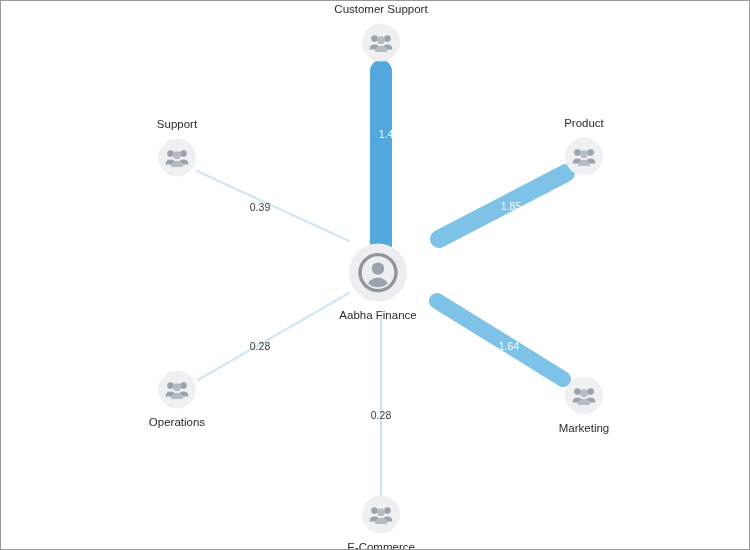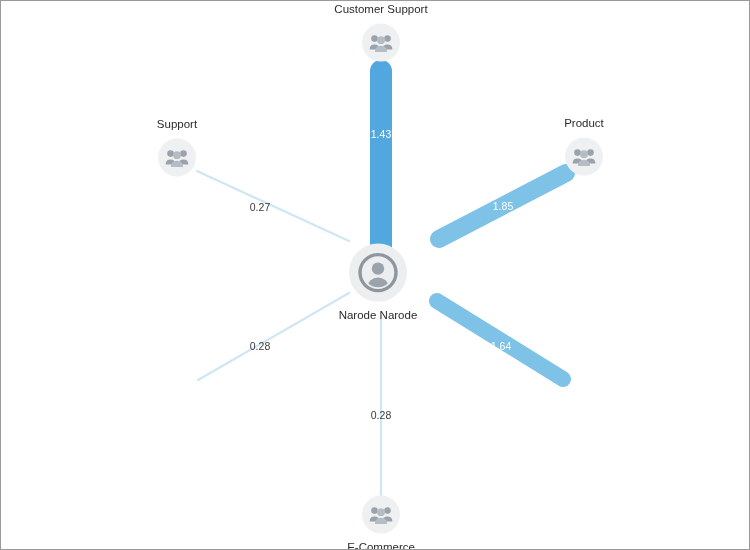--- a/index.html
+++ b/index.html
@@ -55,21 +55,21 @@
   .node-label.above { margin-bottom: 7px; }
   .node-label.below { margin-top: 7px; }
   .edge-label {
     position: absolute;
     transform: translate(-50%, -50%);
     font-size: 10.5px;
     white-space: nowrap;
     line-height: 1;
     pointer-events: none;
   }
-  .edge-label.on-band { color: #ffffff; }
+  .edge-label.on-band { color: #ffffff; margin-left: 8px; }
   .edge-label.on-line { color: #3c3c3c; }
 </style>
 </head>
 <body>
 
 <div id="canvas">
 
   <svg id="graph-svg" viewBox="0 0 750 550">
 
     <line x1="380" y1="265" x2="380" y2="70" stroke="#52a7de" stroke-width="22" stroke-linecap="round"></line>
@@ -91,21 +91,21 @@
         <circle cx="21" cy="21" r="18" fill="none" stroke="#8f969e" stroke-width="3.4"></circle>
         <clipPath id="clipAvatar">
             <circle cx="21" cy="21" r="14.6"></circle>
           </clipPath>
         <g clip-path="url(#clipAvatar)">
           <circle cx="21" cy="17" r="6.2" fill="#9aa2ab"></circle>
           <ellipse cx="21" cy="35" rx="10.5" ry="9" fill="#9aa2ab"></ellipse>
         </g>
       </svg>
     </div>
-    <div class="node-label below">Narode Narode</div>
+    <div class="node-label below">Aabha Finance</div>
   </div>
 
   <div class="node" style="left:583px; top:145px;">
     <div class="node-label above">Product</div>
     <div class="node-circle">
       <svg width="24" height="20" viewBox="0 0 24 20">
         <circle cx="5.5" cy="6" r="3.3" fill="#9aa2ab"></circle>
         <path d="M0.6 17 q0 -5.2 4.9 -5.2 q4.9 0 4.9 5.2 z" fill="#9aa2ab"></path>
         <circle cx="18.5" cy="6" r="3.3" fill="#9aa2ab"></circle>
         <path d="M13.6 17 q0 -5.2 4.9 -5.2 q4.9 0 4.9 5.2 z" fill="#9aa2ab"></path>
@@ -122,50 +122,76 @@
         <circle cx="5.5" cy="6" r="3.3" fill="#9aa2ab"></circle>
         <path d="M0.6 17 q0 -5.2 4.9 -5.2 q4.9 0 4.9 5.2 z" fill="#9aa2ab"></path>
         <circle cx="18.5" cy="6" r="3.3" fill="#9aa2ab"></circle>
         <path d="M13.6 17 q0 -5.2 4.9 -5.2 q4.9 0 4.9 5.2 z" fill="#9aa2ab"></path>
         <circle cx="12" cy="7.6" r="3.9" fill="#b6bcc3"></circle>
         <path d="M5.9 19.4 q0 -6.2 6.1 -6.2 q6.1 0 6.1 6.2 z" fill="#b6bcc3"></path>
       </svg>
     </div>
   </div>
 
+  <div class="node" style="left:583px; top:405px;">
+    <div class="node-circle">
+      <svg width="24" height="20" viewBox="0 0 24 20">
+        <circle cx="5.5" cy="6" r="3.3" fill="#9aa2ab"></circle>
+        <path d="M0.6 17 q0 -5.2 4.9 -5.2 q4.9 0 4.9 5.2 z" fill="#9aa2ab"></path>
+        <circle cx="18.5" cy="6" r="3.3" fill="#9aa2ab"></circle>
+        <path d="M13.6 17 q0 -5.2 4.9 -5.2 q4.9 0 4.9 5.2 z" fill="#9aa2ab"></path>
+        <circle cx="12" cy="7.6" r="3.9" fill="#b6bcc3"></circle>
+        <path d="M5.9 19.4 q0 -6.2 6.1 -6.2 q6.1 0 6.1 6.2 z" fill="#b6bcc3"></path>
+      </svg>
+    </div>
+    <div class="node-label below">Marketing</div>
+  </div>
 
   <div class="node" style="left:380px; top:524px;">
     <div class="node-circle">
       <svg width="24" height="20" viewBox="0 0 24 20">
         <circle cx="5.5" cy="6" r="3.3" fill="#9aa2ab"></circle>
         <path d="M0.6 17 q0 -5.2 4.9 -5.2 q4.9 0 4.9 5.2 z" fill="#9aa2ab"></path>
         <circle cx="18.5" cy="6" r="3.3" fill="#9aa2ab"></circle>
         <path d="M13.6 17 q0 -5.2 4.9 -5.2 q4.9 0 4.9 5.2 z" fill="#9aa2ab"></path>
         <circle cx="12" cy="7.6" r="3.9" fill="#b6bcc3"></circle>
         <path d="M5.9 19.4 q0 -6.2 6.1 -6.2 q6.1 0 6.1 6.2 z" fill="#b6bcc3"></path>
       </svg>
     </div>
     <div class="node-label below">E-Commerce</div>
   </div>
 
+  <div class="node" style="left:176px; top:399px;">
+    <div class="node-circle">
+      <svg width="24" height="20" viewBox="0 0 24 20">
+        <circle cx="5.5" cy="6" r="3.3" fill="#9aa2ab"></circle>
+        <path d="M0.6 17 q0 -5.2 4.9 -5.2 q4.9 0 4.9 5.2 z" fill="#9aa2ab"></path>
+        <circle cx="18.5" cy="6" r="3.3" fill="#9aa2ab"></circle>
+        <path d="M13.6 17 q0 -5.2 4.9 -5.2 q4.9 0 4.9 5.2 z" fill="#9aa2ab"></path>
+        <circle cx="12" cy="7.6" r="3.9" fill="#b6bcc3"></circle>
+        <path d="M5.9 19.4 q0 -6.2 6.1 -6.2 q6.1 0 6.1 6.2 z" fill="#b6bcc3"></path>
+      </svg>
+    </div>
+    <div class="node-label below">Operations</div>
+  </div>
 
   <div class="node" style="left:176px; top:146px;">
     <div class="node-label above">Support</div>
     <div class="node-circle">
       <svg width="24" height="20" viewBox="0 0 24 20">
         <circle cx="5.5" cy="6" r="3.3" fill="#9aa2ab"></circle>
         <path d="M0.6 17 q0 -5.2 4.9 -5.2 q4.9 0 4.9 5.2 z" fill="#9aa2ab"></path>
         <circle cx="18.5" cy="6" r="3.3" fill="#9aa2ab"></circle>
         <path d="M13.6 17 q0 -5.2 4.9 -5.2 q4.9 0 4.9 5.2 z" fill="#9aa2ab"></path>
         <circle cx="12" cy="7.6" r="3.9" fill="#b6bcc3"></circle>
         <path d="M5.9 19.4 q0 -6.2 6.1 -6.2 q6.1 0 6.1 6.2 z" fill="#b6bcc3"></path>
       </svg>
     </div>
   </div>
 
   <div class="edge-label on-band" style="left:380px; top:133px;">1.43</div>
   <div class="edge-label on-band" style="left:502px; top:205px;">1.85</div>
   <div class="edge-label on-band" style="left:500px; top:345px;">1.64</div>
   <div class="edge-label on-line" style="left:380px; top:414px;">0.28</div>
   <div class="edge-label on-line" style="left:259px; top:345px;">0.28</div>
-  <div class="edge-label on-line" style="left:259px; top:206px;">0.27</div>
+  <div class="edge-label on-line" style="left:259px; top:206px;">0.39</div>
 
 </div>
 
 </body></html>

